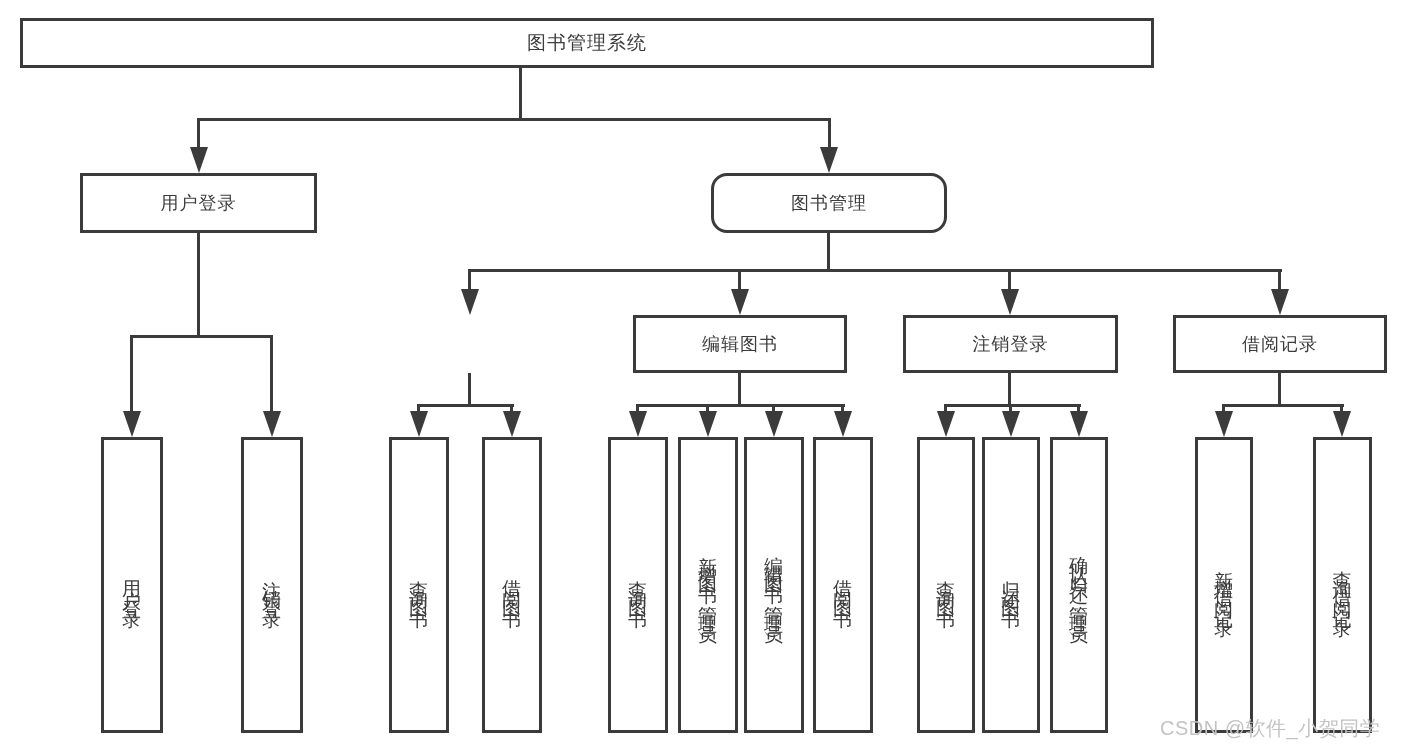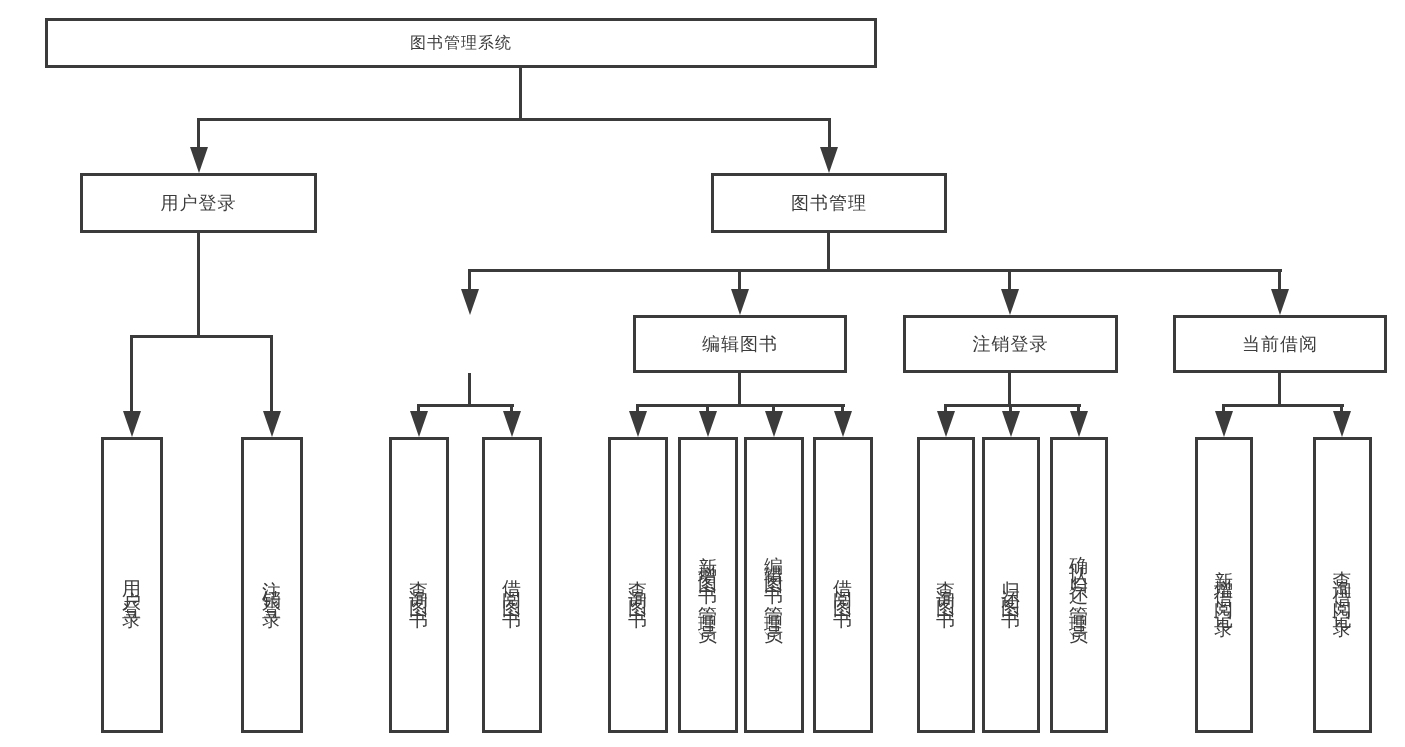--- a/index.html
+++ b/index.html
@@ -30,31 +30,31 @@
   .watermark{
     position:absolute;left:1160px;top:715px;font-size:20px;
     color:var(--watermark,#c3c3c3);letter-spacing:0.5px;z-index:10;white-space:nowrap;
   }
 </style>
 </head>
 <body>
 
 <div class="canvas">
 
-  <div class="hbox" style="left:20px;top:18px;width:832px;height:50px;font-size:16px;margin-left:25px;">图书管理系统</div>
+  <div class="hbox" style="left:20px;top:18px;width:1134px;height:50px;font-size:19px;">图书管理系统</div>
 
   <div class="vline" style="left:519px;top:68px;height:50px;"></div>
   <div class="hline" style="left:197px;top:118px;width:634px;"></div>
   <div class="vline" style="left:197px;top:118px;height:30px;"></div>
   <div class="arr" style="left:190px;top:147px;"></div>
   <div class="vline" style="left:828px;top:118px;height:30px;"></div>
   <div class="arr" style="left:820px;top:147px;"></div>
 
   <div class="hbox" style="left:80px;top:173px;width:237px;height:60px;">用户登录</div>
-  <div class="hbox" style="left:711px;top:173px;width:236px;height:60px;">图书管理</div>
+  <div class="hbox" style="left:711px;top:173px;width:236px;height:60px;border-radius:16px;">图书管理</div>
 
   <div class="vline" style="left:197px;top:233px;height:104px;"></div>
   <div class="hline" style="left:130px;top:335px;width:143px;"></div>
   <div class="vline" style="left:130px;top:335px;height:77px;"></div>
   <div class="arr" style="left:123px;top:411px;"></div>
   <div class="vline" style="left:270px;top:335px;height:77px;"></div>
   <div class="arr" style="left:263px;top:411px;"></div>
 
   <div class="vline" style="left:827px;top:233px;height:38px;"></div>
   <div class="hline" style="left:468px;top:269px;width:814px;"></div>
@@ -62,21 +62,21 @@
   <div class="arr" style="left:461px;top:289px;"></div>
   <div class="vline" style="left:738px;top:269px;height:22px;"></div>
   <div class="arr" style="left:731px;top:289px;"></div>
   <div class="vline" style="left:1008px;top:269px;height:22px;"></div>
   <div class="arr" style="left:1001px;top:289px;"></div>
   <div class="vline" style="left:1278px;top:269px;height:22px;"></div>
   <div class="arr" style="left:1271px;top:289px;"></div>
 
   <div class="hbox" style="left:633px;top:315px;width:214px;height:58px;">编辑图书</div>
   <div class="hbox" style="left:903px;top:315px;width:215px;height:58px;">注销登录</div>
-  <div class="hbox" style="left:1173px;top:315px;width:214px;height:58px;">当前借阅</div>
+  <div class="hbox" style="left:1173px;top:315px;width:214px;height:58px;">借阅记录</div>
 
   <div class="vline" style="left:468px;top:373px;height:33px;"></div>
   <div class="hline" style="left:417px;top:404px;width:97px;"></div>
   <div class="vline" style="left:417px;top:404px;height:9px;"></div>
   <div class="arr" style="left:410px;top:411px;"></div>
   <div class="vline" style="left:510px;top:404px;height:9px;"></div>
   <div class="arr" style="left:503px;top:411px;"></div>
 
   <div class="vline" style="left:738px;top:373px;height:33px;"></div>
   <div class="hline" style="left:636px;top:404px;width:209px;"></div>
@@ -142,13 +142,14 @@
     <span>确认归还（管理员）</span>
     </div>
 
   <div class="vbox" style="left:1195px;top:437px;width:58px;height:296px;">
     <span>新增借阅记录</span>
     </div>
   <div class="vbox" style="left:1313px;top:437px;width:59px;height:296px;">
     <span>查询借阅记录</span>
     </div>
 
+  <div class="watermark">CSDN @软件_小贺同学</div>
 </div>
 
 </body></html>

